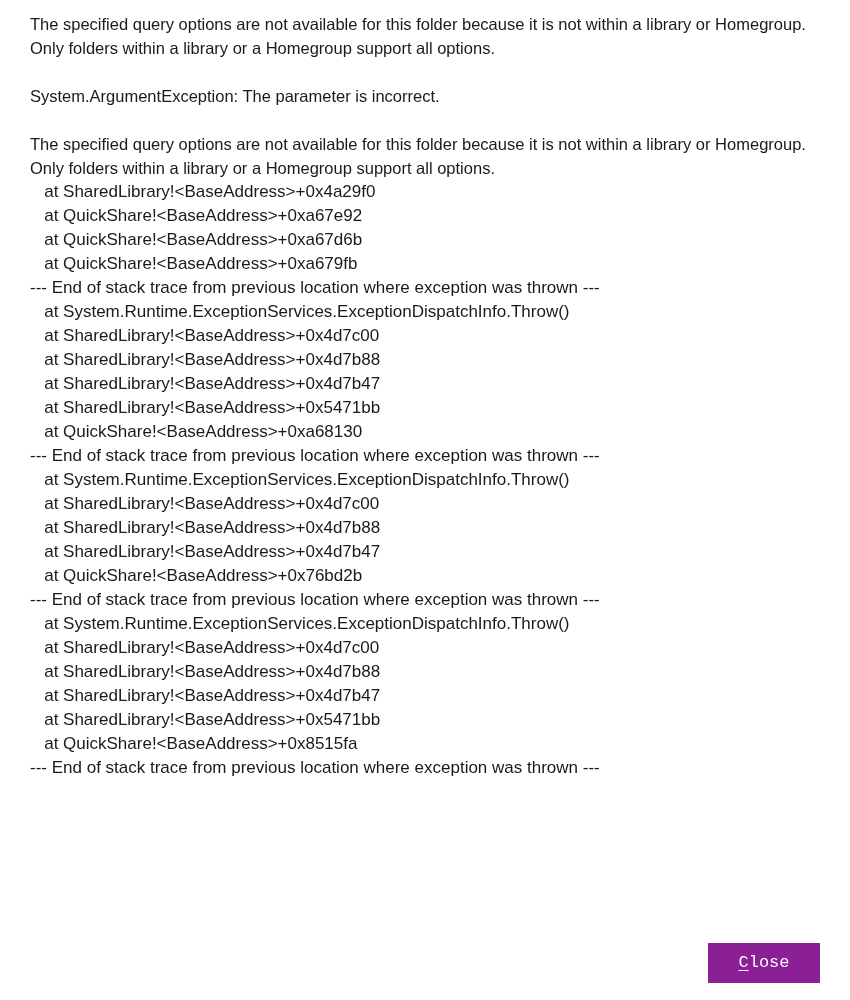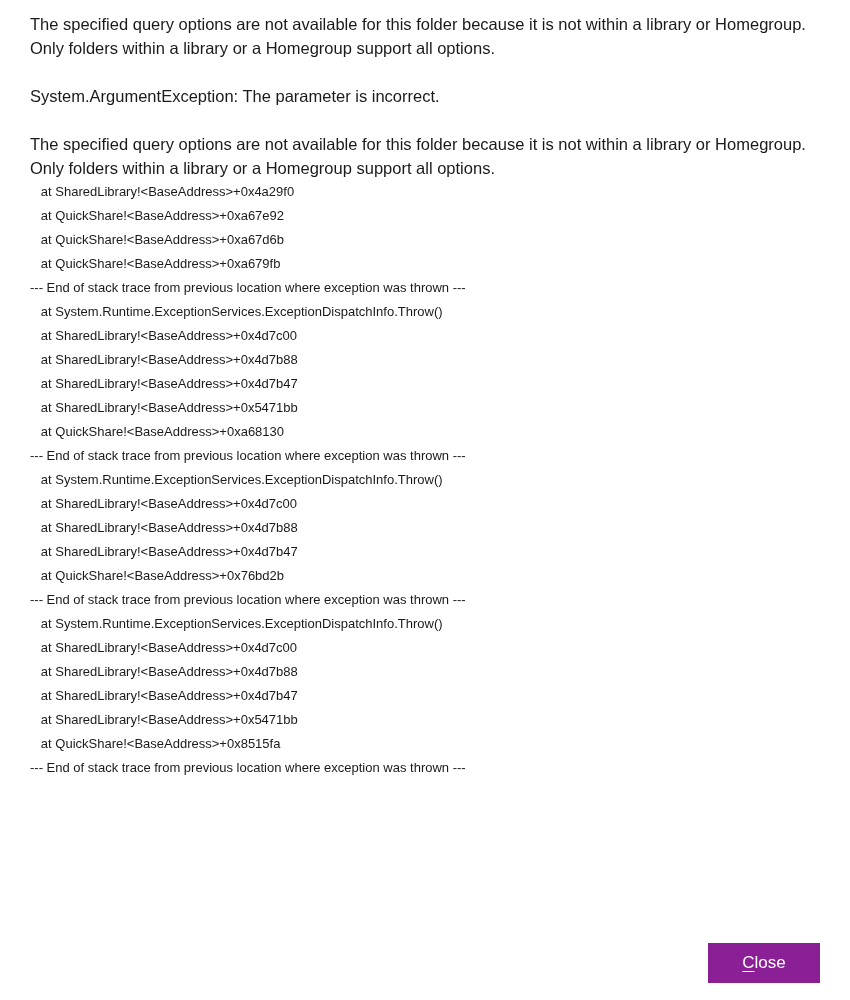--- a/index.html
+++ b/index.html
@@ -29,35 +29,35 @@
   .body-text {
     font-size: 16.5px;
     line-height: 24px;
     color: #1a1a1a;
   }
   .para { margin-top: 12px; margin-bottom: 24px; }
   .para.first { margin-top: 9px; }
   .para.no-gap { margin-bottom: 0; }
   .stack-trace {
     white-space: pre-wrap;
-    font-size: 13px;
+    font-size: 17px;
     line-height: 24px;
     color: #1a1a1a;
   }
   .close-button {
     position: absolute;
     top: 931px;
     right: 30px;
     min-width: 112px;
     height: 40px;
     border: none;
     border-radius: 0;
     background: var(--accent, #8a1f96);
     color: var(--button-text, #ffffff);
-    font-family: Liberation Sans, sans-serif;
+    font-family: Liberation Mono, monospace;
     font-size: 17px;
     line-height: 40px;
     text-align: center;
     cursor: pointer;
     padding: 0 12px;
   }
   .close-button .access-key {
     text-decoration: underline;
     text-underline-offset: 3px;
   }

